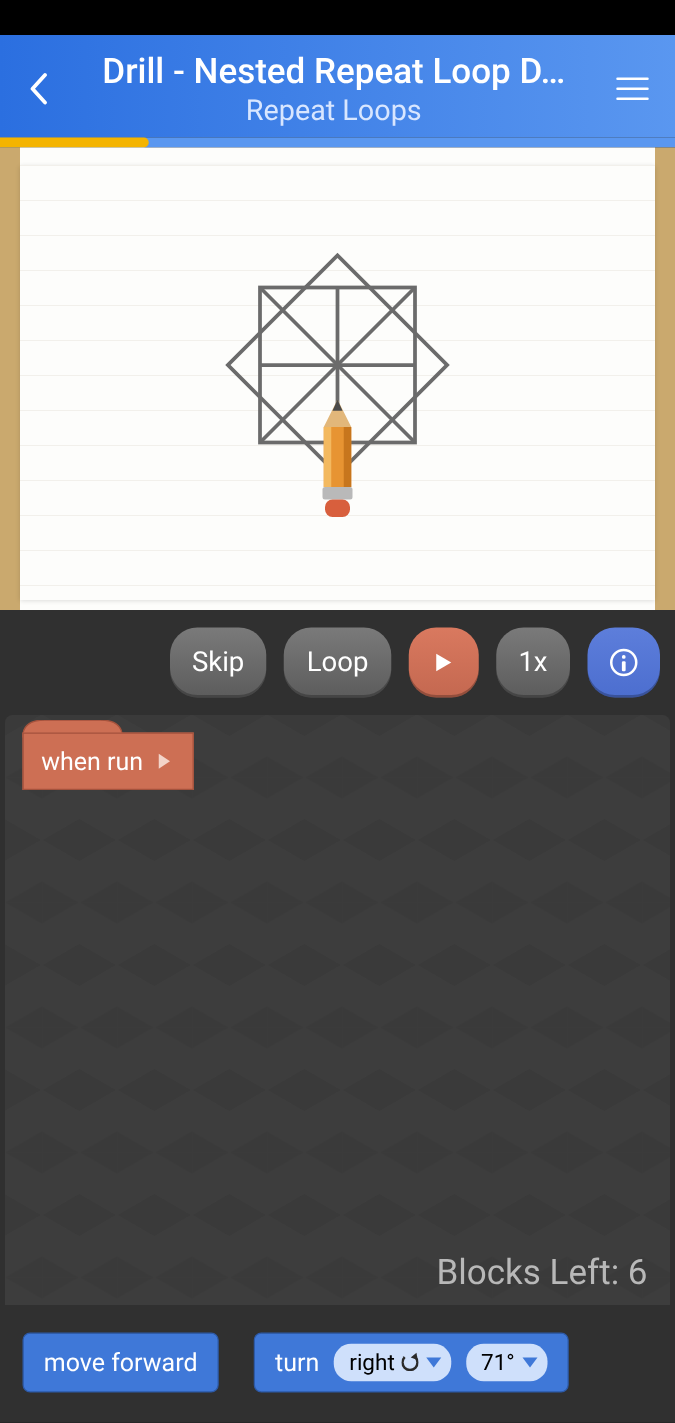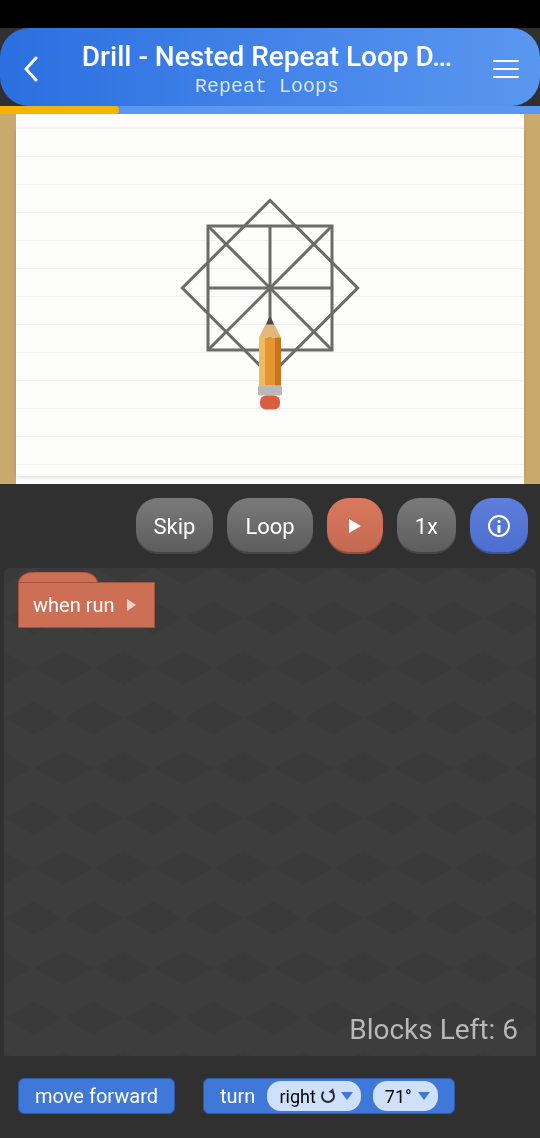--- a/index.html
+++ b/index.html
@@ -12,26 +12,25 @@
   display: flex;
   flex-direction: column;
 }
 
 .header {
   background: linear-gradient(90deg, #2b6fe0 0%, #5a97f0 100%);
   padding: 12px 14px 8px 14px;
   display: flex;
   align-items: center;
   gap: 10px;
-  border-radius: 29px;
 }
 .back-btn { width: 34px; height: 50px; display:flex; align-items:center; justify-content:center; cursor:pointer; }
 .header-titles { flex: 1; text-align: center; overflow: hidden; }
 .header-title { color: #fff; font-size: 28px; font-weight: 500; white-space: nowrap; overflow: hidden; text-overflow: ellipsis; }
-.header-sub { color: #d8e6ff; font-size: 20px; margin-top: 2px; font-family: Liberation Mono, monospace; }
+.header-sub { color: #d8e6ff; font-size: 23px; margin-top: 2px; }
 .menu-btn { width: 40px; height: 40px; display:flex; flex-direction:column; justify-content:center; align-items:center; gap:6px; cursor:pointer; }
 .menu-btn span { display:block; width:26px; height:2px; background:#fff; border-radius:1px; }
 
 .progress { height: 8px; background: #5a97f0; position: relative; }
 .progress .fill { position:absolute; left:0; top:0; bottom:0; width: 22%; background: #f4b400; border-radius: 0 4px 4px 0; }
 
 .stage {
   height: 370px;
   background: linear-gradient(90deg,#caa96e 0 3%, #fdfdfb 3% 97%, #caa96e 97% 100%);
   position: relative;
@@ -101,21 +100,21 @@
 
 .palette {
   background:#303030;
   padding: 22px 18px 24px 18px;
   display:flex; gap:28px; align-items:center;
 }
 .pblock {
   background:#3f78d8;
   border:1px solid #2d5aa8;
   border-radius:6px;
-  height:36px;
+  height:48px;
   display:flex; align-items:center;
   padding:0 16px;
   color:#fff; font-size:20px;
   gap:12px;
   cursor:grab;
 }
 .field {
   background:#cfe0fb;
   color:#000000;
   border-radius:14px;

